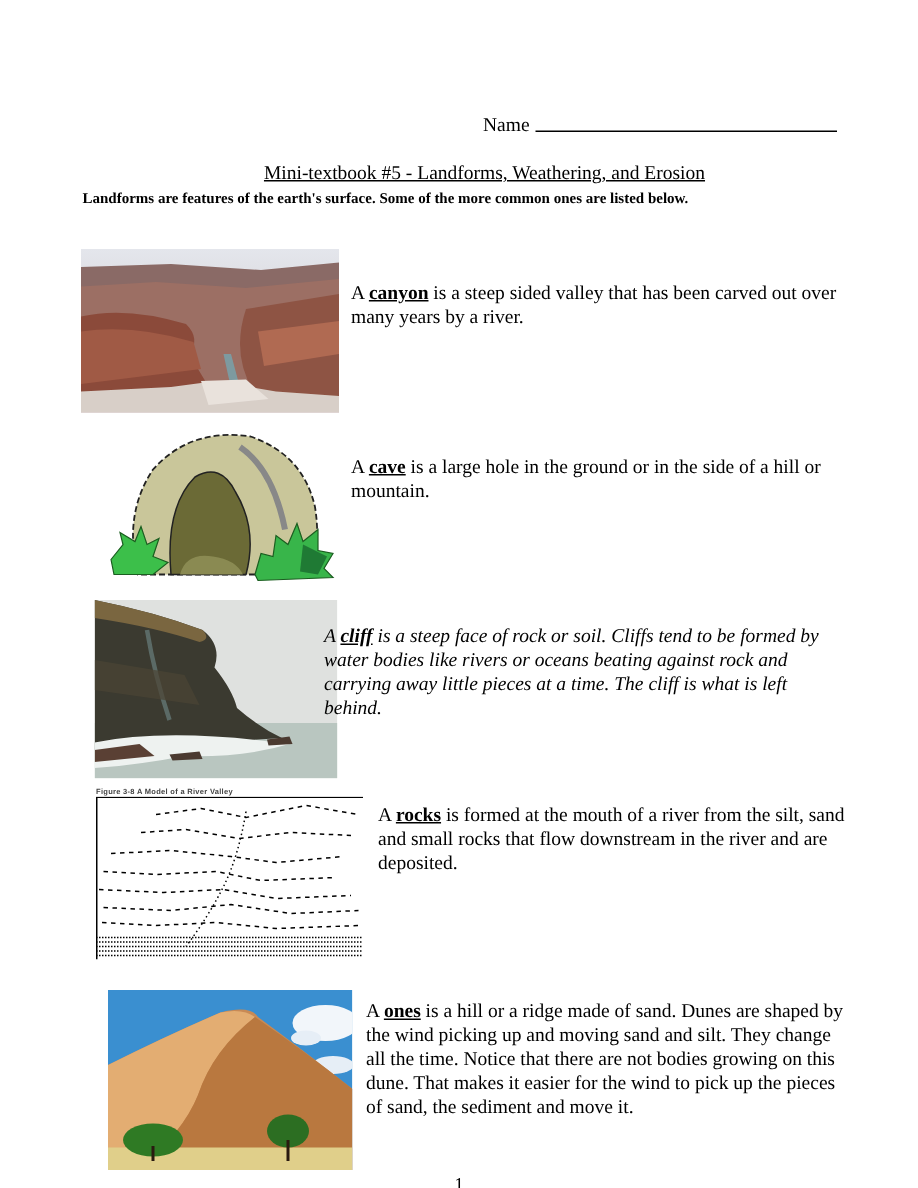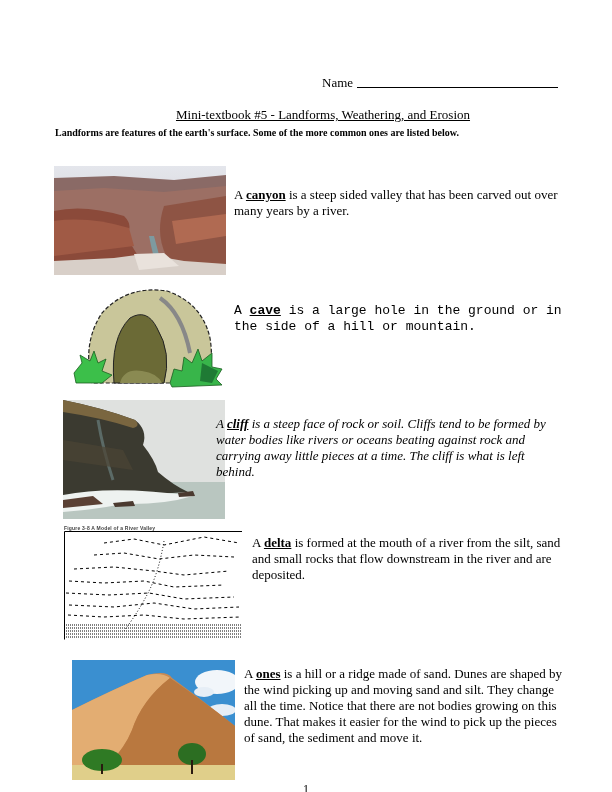--- a/index.html
+++ b/index.html
@@ -57,21 +57,21 @@
   <svg width="152" height="106" viewBox="0 0 152 106">
     <path d="M20 100 Q10 60 30 30 Q55 2 95 8 Q130 20 138 55 Q142 80 135 100Z" fill="#c9c69a" stroke="#222" stroke-width="1.2" stroke-dasharray="4 2"></path>
     <path d="M88 15 Q110 30 118 70" stroke="#888" stroke-width="4" fill="none"></path>
     <path d="M42 100 Q38 55 58 35 Q75 25 85 45 Q100 70 92 100Z" fill="#6b6a36" stroke="#222" stroke-width="1"></path>
     <path d="M48 100 Q52 85 70 88 Q85 90 90 100Z" fill="#8a8a52"></path>
     <path d="M2 90 L10 80 L8 72 L18 78 L22 68 L26 80 L34 76 L30 88 L40 92 L30 100 L4 100Z" fill="#3cbf4a" stroke="#1b5e20" stroke-width="0.8"></path>
     <path d="M98 100 L102 86 L110 88 L112 74 L120 80 L126 66 L130 78 L140 70 L140 84 L150 86 L144 96 L150 102 L100 104Z" fill="#38b54a" stroke="#1b5e20" stroke-width="0.8"></path>
     <path d="M130 80 L146 88 L140 100 L128 98Z" fill="#1f7a34"></path>
   </svg>
 </div>
-<div class="abs para" style="left:234px;top:264px;width:330px;font-family:Liberation Mono, monospace;">
+<div class="abs para" style="left:234px;top:264px;width:330px;">
   <span>A </span><b>cave</b><span> is a large hole in the ground or in the side of a hill or mountain.</span>
 </div>
 
 <div class="abs img" style="left:63px;top:361px;width:162px;height:119px;">
   <svg width="162" height="119" viewBox="0 0 162 119">
     <rect width="162" height="119" fill="#dfe1df"></rect>
     <rect y="82" width="162" height="37" fill="#b9c6c0"></rect>
     <path d="M0 0 Q40 8 72 20 Q85 30 80 45 Q92 60 95 72 Q110 85 125 92 L0 100Z" fill="#3b3a30"></path>
     <path d="M0 0 Q40 8 72 20 Q78 26 70 28 Q40 18 0 12Z" fill="#7a6640"></path>
     <path d="M35 20 Q40 50 50 80" stroke="#5b6a66" stroke-width="3" fill="none"></path>
@@ -104,21 +104,21 @@
       <path d="M0 94 L178 94"></path>
         <path d="M0 97 L178 97"></path>
         <path d="M0 100 L178 100"></path>
         <path d="M0 103 L178 103"></path>
         <path d="M0 106 L178 106"></path>
     </g>
     <path d="M100 10 Q95 40 85 60 Q75 80 60 100" stroke="#000" stroke-width="1" stroke-dasharray="1 2" fill="none"></path>
   </svg>
 </div>
 <div class="abs para" style="left:252px;top:496px;width:312px;">
-  <span>A </span><b>delta</b><span> is formed at the mouth of a river from the silt, sand and small rocks that flow downstream in the river and are deposited.</span>
+  <span>A </span><b>rocks</b><span> is formed at the mouth of a river from the silt, sand and small rocks that flow downstream in the river and are deposited.</span>
 </div>
 
 <div class="abs img" style="left:72px;top:621px;width:163px;height:120px;">
   <svg width="163" height="120" viewBox="0 0 163 120">
     <rect width="163" height="120" fill="#3a8fd0"></rect>
     <ellipse cx="145" cy="22" rx="22" ry="12" fill="#f2f6fa"></ellipse>
     <ellipse cx="132" cy="32" rx="10" ry="5" fill="#e6eef6"></ellipse>
     <ellipse cx="150" cy="50" rx="14" ry="6" fill="#e6eef6"></ellipse>
     <path d="M0 50 Q40 30 75 15 Q95 10 100 18 Q130 40 163 66 L163 120 L0 120Z" fill="#c88a55"></path>
     <path d="M0 50 Q40 30 75 15 Q90 12 98 18 Q70 40 60 70 Q50 95 20 120 L0 120Z" fill="#e3ad72"></path>

